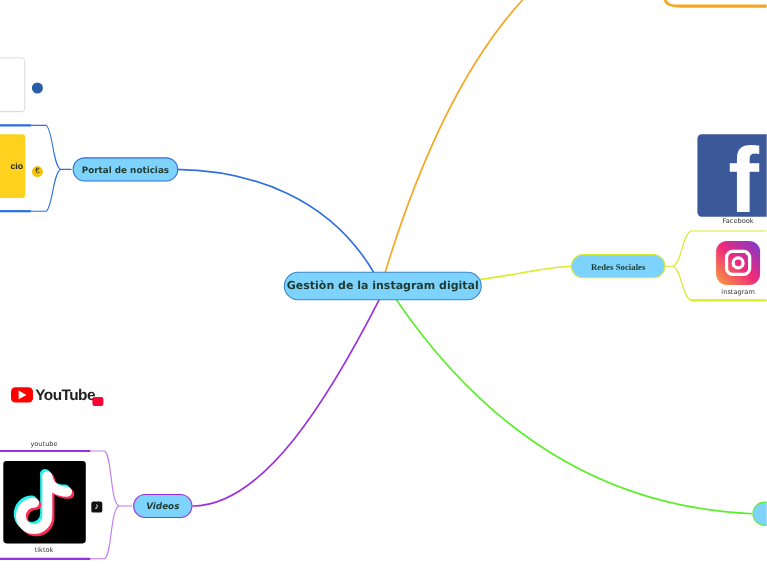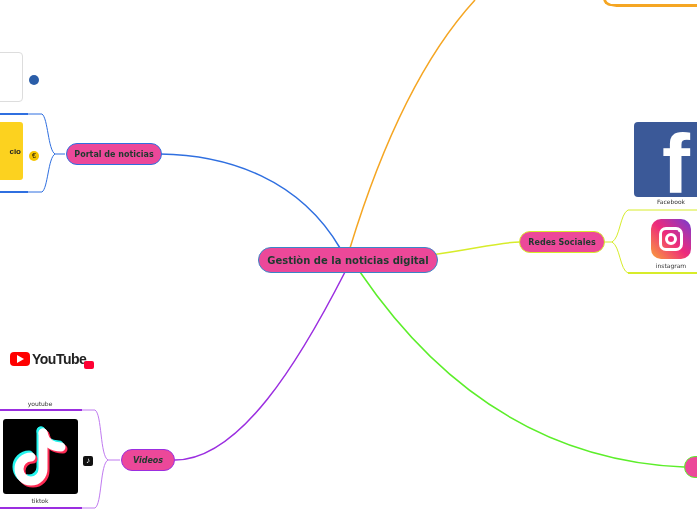--- a/index.html
+++ b/index.html
@@ -1,18 +1,18 @@
 <!DOCTYPE html>
 <html><head>
 <meta charset="utf-8">
 <style>
   html,body{margin:0;padding:0;}
   body{width:697px;height:520px;position:relative;overflow:hidden;background:#ffffff;font-family:"Liberation Sans",sans-serif;}
   svg.lines{position:absolute;left:0;top:0;}
-  .node{position:absolute;box-sizing:border-box;border-radius:14px;background:#ec4899;display:flex;align-items:center;justify-content:center;font-weight:bold;color:#1f3a2f;white-space:nowrap;font-family:"DejaVu Sans",sans-serif;}
+  .node{position:absolute;box-sizing:border-box;border-radius:14px;background:#7dd3fc;display:flex;align-items:center;justify-content:center;font-weight:bold;color:#1f3a2f;white-space:nowrap;font-family:"DejaVu Sans",sans-serif;}
   .central{left:258px;top:247px;width:180px;height:26px;border:1.5px solid #3a86c8;font-size:10px;border-radius:13px;}
   .branch{height:22px;font-size:8px;border-radius:11px;border-width:1.5px;border-style:solid;}
   .lbl{position:absolute;font-size:6px;color:#333;font-family:"DejaVu Sans",sans-serif;text-align:center;}
   .card{position:absolute;box-sizing:border-box;}
   .mini{position:absolute;}
 </style>
 </head>
 <body>
 
 <svg class="lines" width="697" height="520">
@@ -34,34 +34,34 @@
   <path d="M345 272 C 300 360, 240 460, 175 460" stroke="#9b2ee0" stroke-width="1.5" fill="none"></path>
   <path d="M120 460 L 108 460 C 100 456, 102 414, 95 410 L 0 410" stroke="#c07af0" stroke-width="1" fill="none"></path>
   <path d="M108 460 C 100 464, 102 504, 95 508 L 0 508" stroke="#c07af0" stroke-width="1" fill="none"></path>
   <line x1="0" y1="410" x2="82" y2="410" stroke="#9b2ee0" stroke-width="2"></line>
   <line x1="0" y1="508" x2="82" y2="508" stroke="#9b2ee0" stroke-width="2"></line>
 
   <path d="M360 272 C 420 360, 520 460, 684 467" stroke="#5cee2a" stroke-width="1.5" fill="none"></path>
 </svg>
 
 <div class="node central">
-  <span>Gestiòn de la noticias digital</span>
+  <span>Gestiòn de la instagram digital</span>
 </div>
 
 <div class="node branch" style="left:66px;top:143px;width:96px;border-color:#2f6fe0;">
   <span>Portal de noticias</span>
 </div>
 <div class="card" style="left:-8px;top:52px;width:31px;height:50px;border:1px solid #ddd;border-radius:4px;background:#fff;"></div>
 <div class="mini" style="left:29px;top:75px;width:10px;height:10px;border-radius:50%;background:#2a5da8;"></div>
 <div class="card" style="left:-4px;top:122px;width:27px;height:58px;background:#fcd21f;border-radius:3px;font-size:8px;font-weight:bold;display:flex;align-items:center;justify-content:flex-end;padding-right:2px;color:#222;">
   <span>cio</span>
 </div>
 <div class="mini" style="left:29px;top:151px;width:10px;height:10px;border-radius:50%;background:#f5c400;color:#111;font-size:7px;line-height:10px;text-align:center;">€</div>
 
-<div class="node branch" style="left:519px;top:231px;width:86px;border-color:#d7ec2a;">
+<div class="node branch" style="left:519px;top:231px;width:86px;border-color:#d7ec2a;font-family:Liberation Serif, serif;">
   <span>Redes Sociales</span>
 </div>
 <div class="card" style="left:634px;top:122px;width:70px;height:75px;background:#3b5998;border-radius:4px;overflow:hidden;">
   <span style="position:absolute;left:28px;top:0px;color:#fff;font-size:84px;font-weight:bold;line-height:1;font-family:'Liberation Sans',sans-serif;">f</span>
 </div>
 <div class="lbl" style="left:645px;top:198px;width:52px;">Facebook</div>
 <div class="card" style="left:651px;top:219px;width:40px;height:40px;border-radius:10px;background:linear-gradient(45deg,#f9a13a 0%,#ee2a7b 50%,#9b36b7 85%,#6a3fd1 100%);">
   <div style="position:absolute;left:8px;top:8px;width:24px;height:24px;border:3px solid #fff;border-radius:7px;box-sizing:border-box;"></div>
   <div style="position:absolute;left:14px;top:14px;width:12px;height:12px;border:3px solid #fff;border-radius:50%;box-sizing:border-box;"></div>
   <div style="position:absolute;left:27px;top:10px;width:3px;height:3px;background:#fff;border-radius:50%;"></div>

